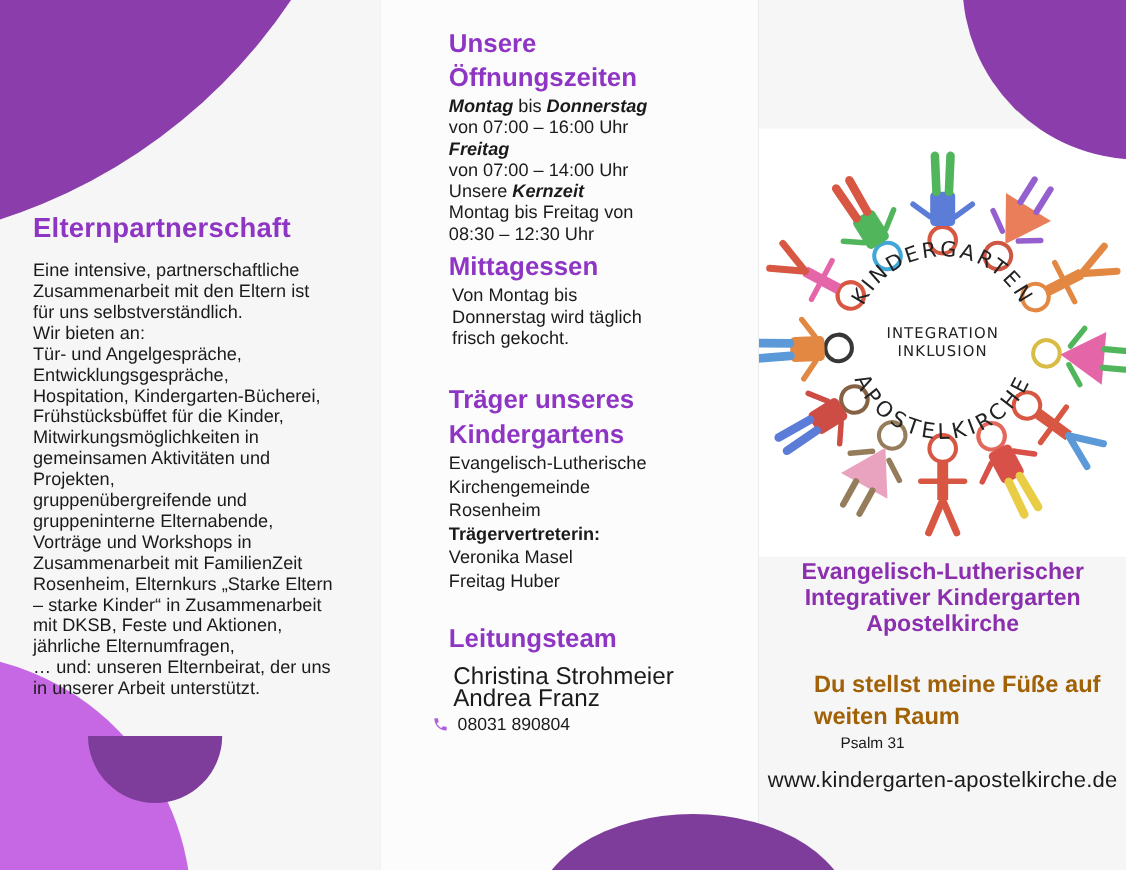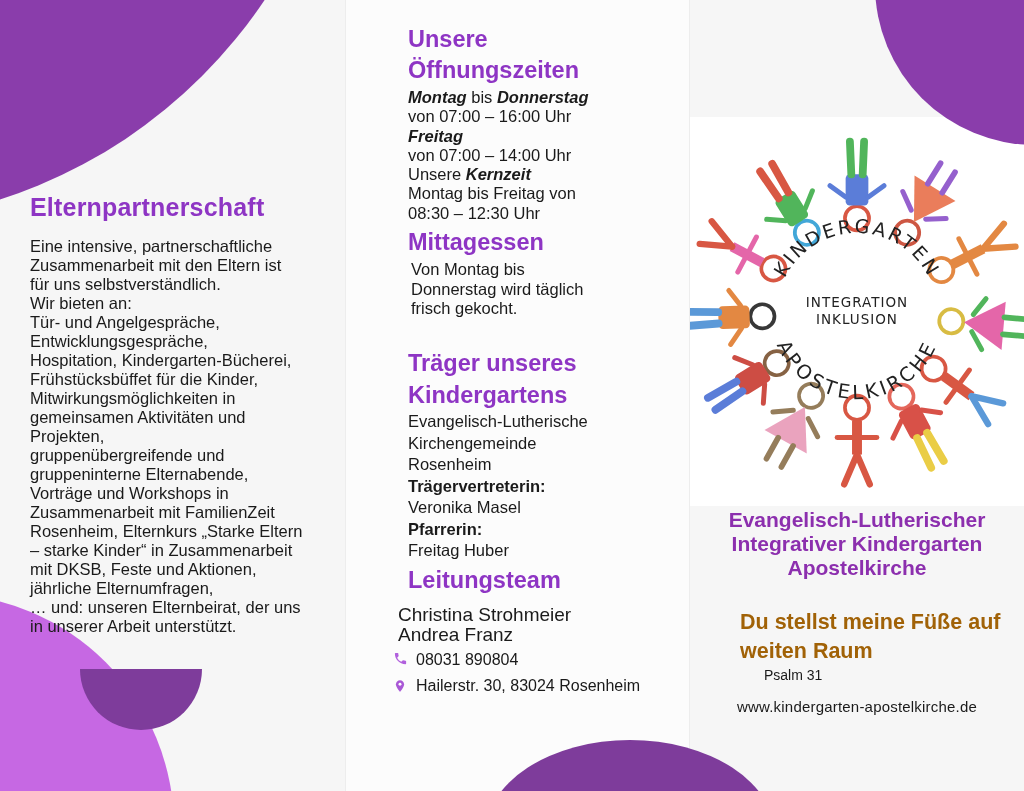--- a/index.html
+++ b/index.html
@@ -30,32 +30,32 @@
 
   .mid-title{left:408px;top:24px;font-size:23.5px;line-height:31px;}
   .hours{left:408px;top:88px;width:270px;font-size:16.5px;line-height:19.3px;}
   .bi{font-weight:bold;font-style:italic;}
   .lunch-title{left:408px;top:229px;font-size:23.5px;}
   .lunch-body{left:411px;top:260px;font-size:16.5px;line-height:19.5px;}
   .traeger-title{left:408px;top:347px;font-size:23.5px;line-height:32px;}
   .traeger-body{left:408px;top:411px;font-size:16.5px;line-height:21.5px;}
   .traeger-body .bold{font-weight:bold;}
   .team-title{left:408px;top:567px;font-size:23.5px;}
-  .team-names{left:398px;top:605px;font-size:19px;line-height:20px;}
+  .team-names{left:412px;top:605px;font-size:22px;line-height:20px;}
 
   .contact{left:390px;top:651px;font-size:16px;}
   .contact-row{display:flex;height:26px;}
   .contact-row .ic{width:20px;display:flex;justify-content:center;margin-right:6px;}
   .contact-row span{white-space:nowrap;}
 
   .right-title{left:690px;top:508px;width:334px;text-align:center;
                font-size:21px;line-height:24px;font-weight:bold;color:#8c2fae;}
   .quote{left:740px;top:608px;font-size:21.5px;line-height:29px;font-weight:bold;color:#a16207;}
   .psalm{left:740px;top:667px;font-size:14px;margin-left:24px;}
-  .website{left:690px;top:698px;width:334px;text-align:center;font-size:15px;letter-spacing:.2px;}
+  .website{left:690px;top:698px;width:334px;text-align:center;font-size:20px;letter-spacing:.2px;}
 
   .drawing{position:absolute;left:0;top:0;width:334px;height:389px;}
   .arc-text{font-family:"DejaVu Sans",sans-serif;fill:#222;}
 </style>
 </head>
 <body>
 
 <div class="page">
 
   <div class="col col-left"></div>
@@ -225,46 +225,36 @@
   <h2 class="txt h-purple traeger-title">
     <span>Träger unseres</span><br>
     <span>Kindergartens</span>
   </h2>
   <div class="txt traeger-body">
     <div class="pre">Evangelisch-Lutherische
 Kirchengemeinde
 Rosenheim</div>
     <div class="bold">Trägervertreterin:</div>
     <div>Veronika Masel</div>
-    <div class="bold">Pfarrerin:</div>
     <div>Freitag Huber</div>
   </div>
 
   <h2 class="txt h-purple team-title">Leitungsteam</h2>
   <div class="txt pre team-names">Christina Strohmeier
 Andrea Franz</div>
 
   <div class="txt contact">
     <div class="contact-row">
       <span class="ic">
         <svg width="15" height="15" viewBox="0 0 24 24">
             <path d="M6.62 10.79c1.44 2.83 3.76 5.15 6.59 6.59l2.2-2.2c.27-.27.67-.36 1.02-.24 1.12.37 2.33.57 3.57.57.55 0 1 .45 1 1V20c0 .55-.45 1-1 1-9.39 0-17-7.61-17-17 0-.55.45-1 1-1h3.5c.55 0 1 .45 1 1 0 1.25.2 2.45.57 3.57.11.35.03.74-.25 1.02l-2.2 2.2z" fill="#b160dd"></path>
           </svg>
       </span>
       <span>08031 890804</span>
     </div>
-    <div class="contact-row">
-      <span class="ic">
-        <svg width="14" height="18" viewBox="0 0 24 24">
-            <path d="M12 2C8.13 2 5 5.13 5 9c0 5.25 7 13 7 13s7-7.75 7-13c0-3.87-3.13-7-7-7z" fill="#a958d6"></path>
-            <circle cx="12" cy="9" r="2.5" fill="#ffffff"></circle>
-          </svg>
-      </span>
-      <span>Hailerstr. 30, 83024 Rosenheim</span>
-    </div>
   </div>
 
   <div class="txt pre right-title">Evangelisch-Lutherischer
 Integrativer Kindergarten
 Apostelkirche</div>
   <div class="txt pre quote">Du stellst meine Füße auf
 weiten Raum</div>
   <div class="txt psalm">Psalm 31</div>
   <div class="txt website">www.kindergarten-apostelkirche.de</div>
 

